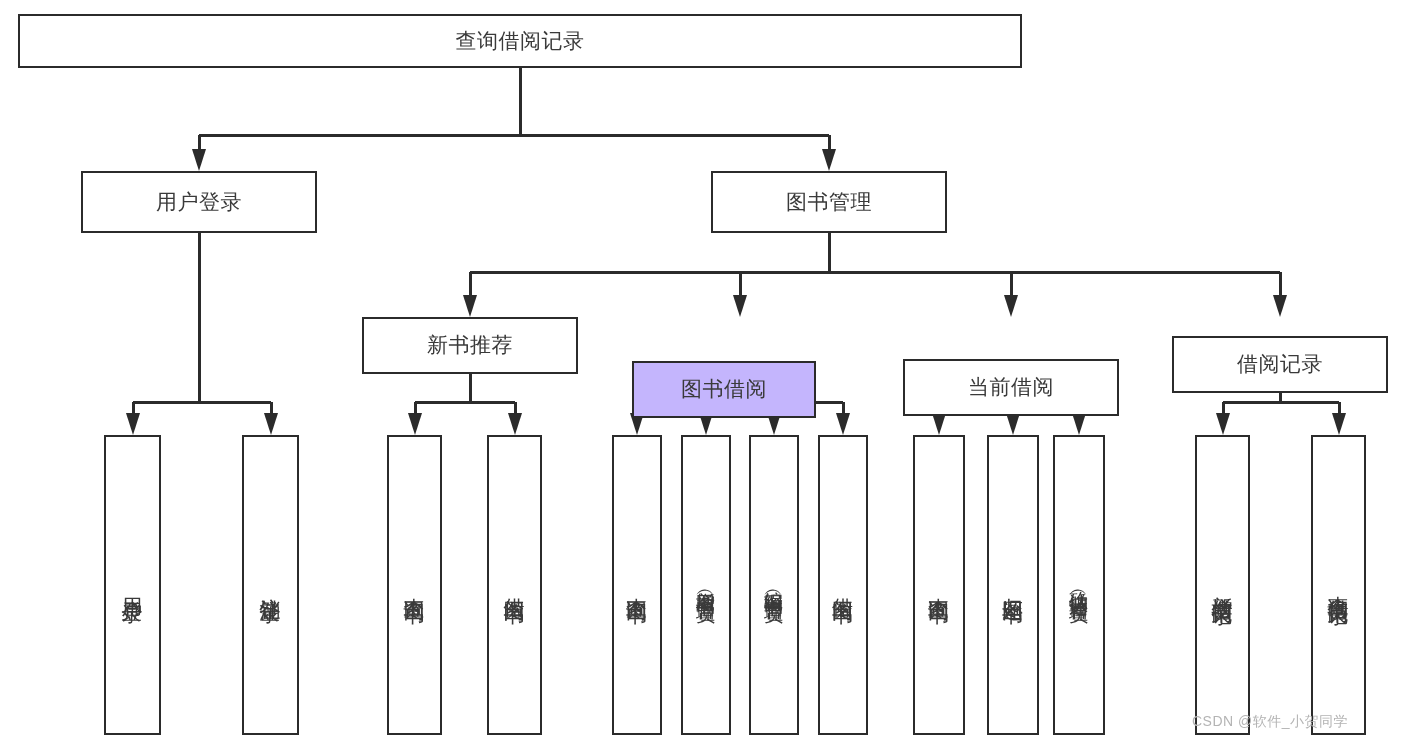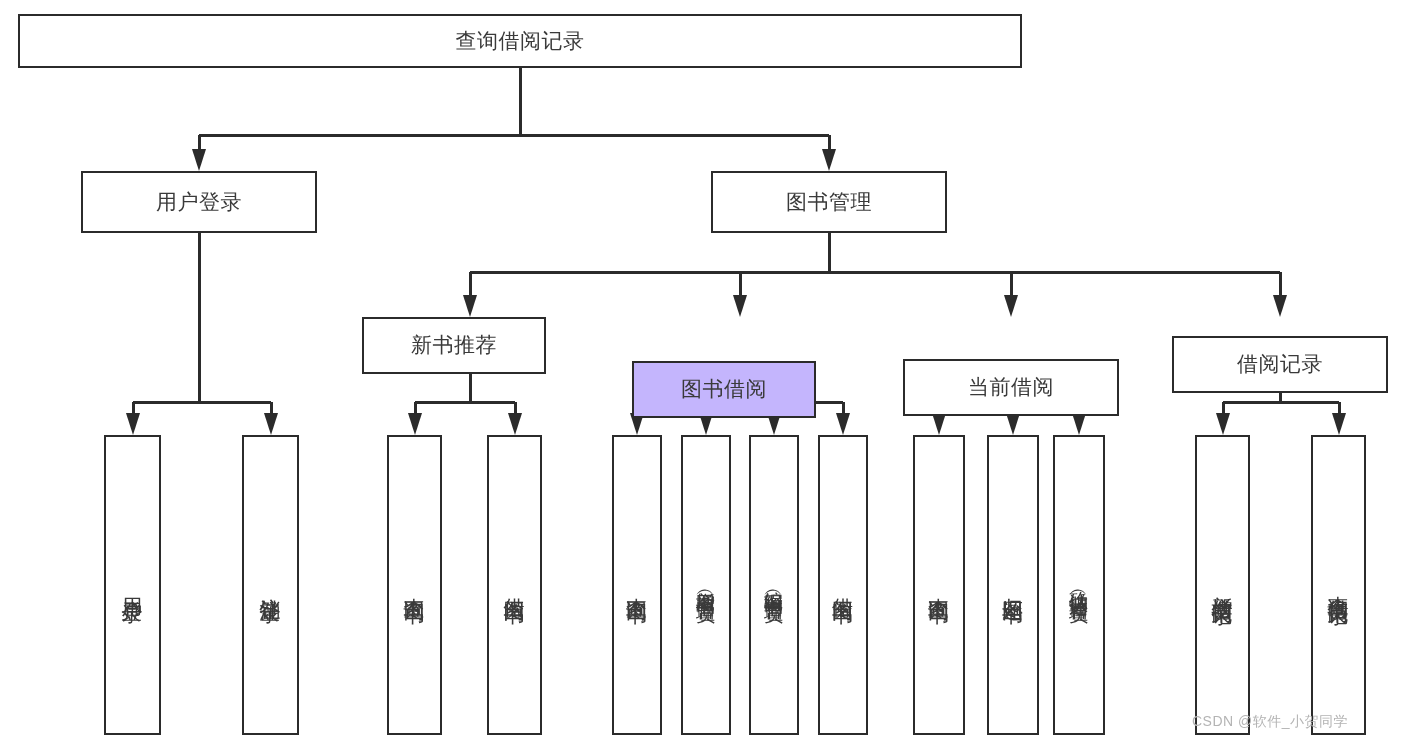--- a/index.html
+++ b/index.html
@@ -122,21 +122,21 @@
   <div id="nodes-layer">
       <div class="node-box horizontal" style="left: 18px; top: 14px; width: 1004px; height: 54px; border-color: rgb(43, 43, 43); background: rgb(255, 255, 255);">
         <span class="node-label" style="color: rgb(58, 58, 58);">查询借阅记录</span>
       </div>
       <div class="node-box horizontal" style="left: 81px; top: 171px; width: 236px; height: 62px; border-color: rgb(43, 43, 43); background: rgb(255, 255, 255);">
         <span class="node-label" style="color: rgb(58, 58, 58);">用户登录</span>
       </div>
       <div class="node-box horizontal" style="left: 711px; top: 171px; width: 236px; height: 62px; border-color: rgb(43, 43, 43); background: rgb(255, 255, 255);">
         <span class="node-label" style="color: rgb(58, 58, 58);">图书管理</span>
       </div>
-      <div class="node-box horizontal" style="left: 362px; top: 317px; width: 184px; height: 57px; border-color: rgb(43, 43, 43); background: rgb(255, 255, 255);">
+      <div class="node-box horizontal" style="left: 362px; top: 317px; width: 216px; height: 57px; border-color: rgb(43, 43, 43); background: rgb(255, 255, 255);">
         <span class="node-label" style="color: rgb(58, 58, 58);">新书推荐</span>
       </div>
       <div class="node-box horizontal" style="left: 632px; top: 317px; width: 184px; height: 57px; border-color: rgb(43, 43, 43); background: #c4b5fd; margin-top: 44px;">
         <span class="node-label" style="color: rgb(58, 58, 58);">图书借阅</span>
       </div>
       <div class="node-box horizontal" style="left: 903px; top: 317px; width: 216px; height: 57px; border-color: rgb(43, 43, 43); background: rgb(255, 255, 255); margin-top: 42px;">
         <span class="node-label" style="color: rgb(58, 58, 58);">当前借阅</span>
       </div>
       <div class="node-box horizontal" style="left: 1172px; top: 317px; width: 216px; height: 57px; border-color: rgb(43, 43, 43); background: rgb(255, 255, 255); margin-top: 19px;">
         <span class="node-label" style="color: rgb(58, 58, 58);">借阅记录</span>

